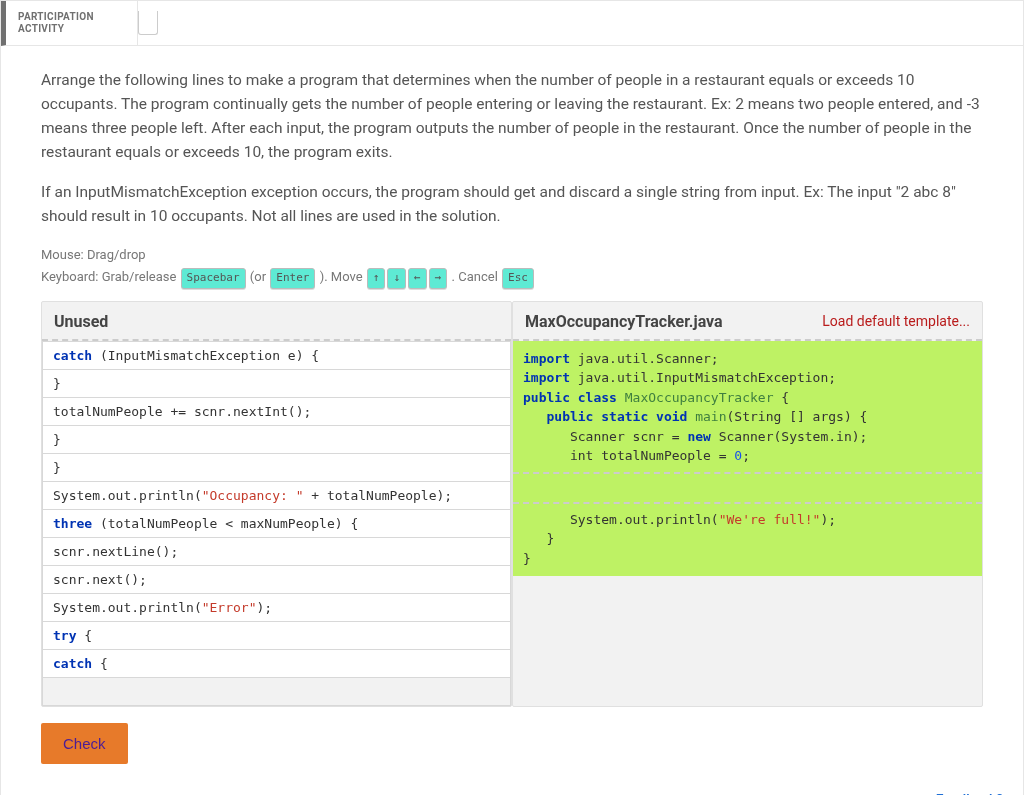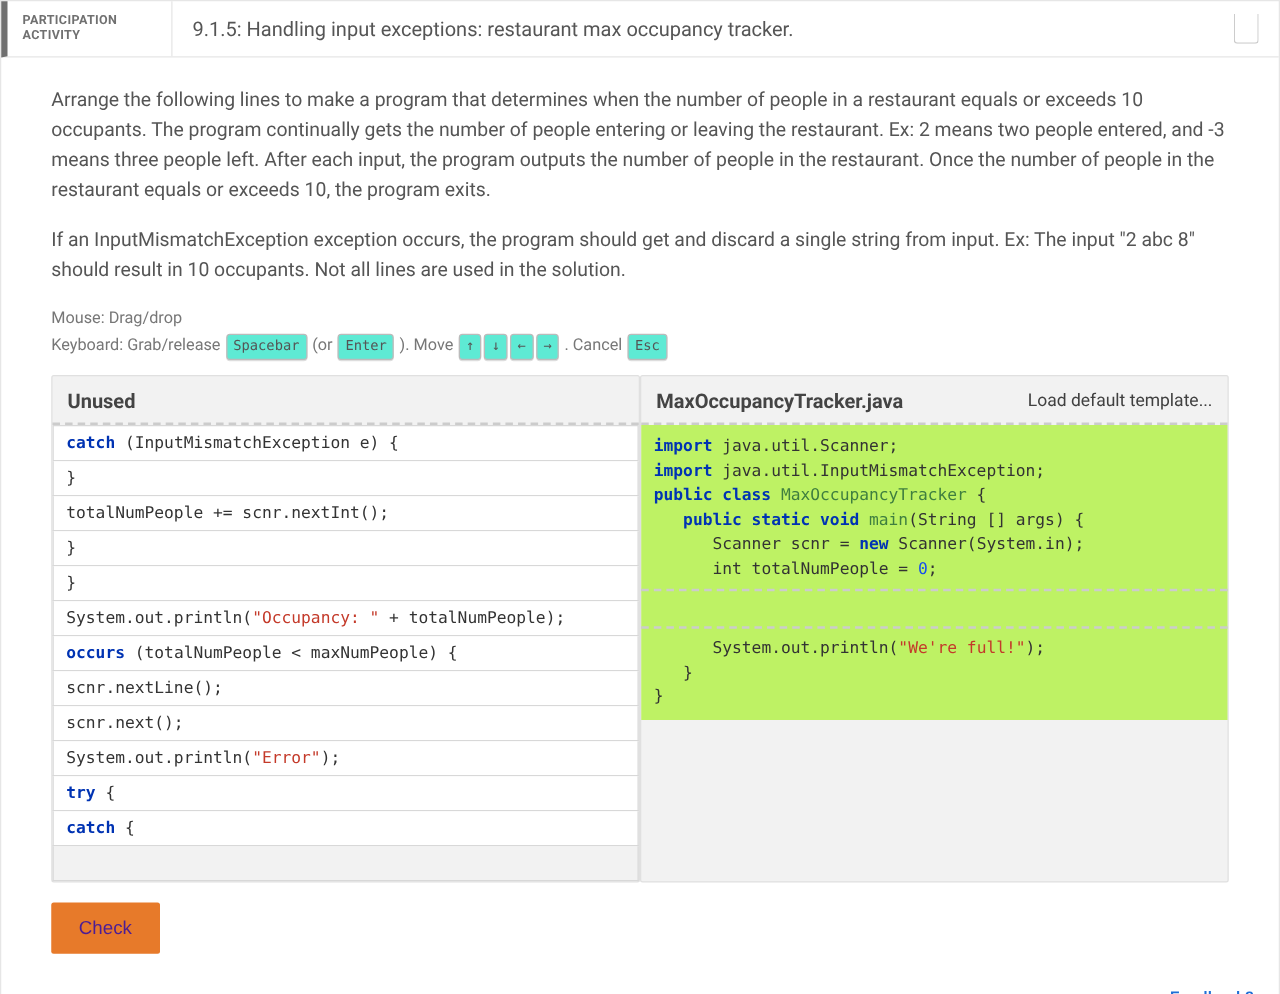--- a/index.html
+++ b/index.html
@@ -89,21 +89,21 @@
       align-items: center;
       padding: 10px 12px 8px 12px;
       border-bottom: 2px dashed #ccc;
     }
     .panel-title {
       font-weight: 700;
       font-size: 16px;
       color: #444;
     }
     .load-link {
-      color: #404040;
+      color: #b91c1c;
       font-size: 14px;
       cursor: pointer;
     }
     .unused-list {
       padding: 0;
     }
     .code-line {
       background: #fff;
       border: 1px solid #d8d8d8;
       border-top: none;
@@ -166,21 +166,20 @@
 </head>
 <body>
 
 <div class="activity-container">
 
   <div class="header-row">
     <div class="pa-label">
       <div>PARTICIPATION</div>
       <div>ACTIVITY</div>
     </div>
-    <div class="header-title">9.1.5: Handling input exceptions: restaurant max occupancy tracker.</div>
     <div class="bookmark-icon"></div>
   </div>
 
   <div class="content">
     <p class="para">Arrange the following lines to make a program that determines when the number of people in a restaurant equals or exceeds 10 occupants. The program continually gets the number of people entering or leaving the restaurant. Ex: 2 means two people entered, and -3 means three people left. After each input, the program outputs the number of people in the restaurant. Once the number of people in the restaurant equals or exceeds 10, the program exits.</p>
     <p class="para">If an InputMismatchException exception occurs, the program should get and discard a single string from input. Ex: The input "2 abc 8" should result in 10 occupants. Not all lines are used in the solution.</p>
 
     <div class="instructions">
       <div>Mouse: Drag/drop</div>
       <div>
@@ -194,21 +193,21 @@
         <div class="panel-header">
           <div class="panel-title">Unused</div>
         </div>
         <div class="unused-list" id="unused-list">
             <div class="code-line"><span class="tok-kw">catch </span><span>(InputMismatchException e) {</span></div>
             <div class="code-line"><span>}</span></div>
             <div class="code-line"><span>totalNumPeople += scnr.nextInt();</span></div>
             <div class="code-line"><span>}</span></div>
             <div class="code-line"><span>}</span></div>
             <div class="code-line"><span>System.out.println(</span><span class="tok-str">"Occupancy: "</span><span> + totalNumPeople);</span></div>
-            <div class="code-line"><span class="tok-kw">occurs </span><span>(totalNumPeople &lt; maxNumPeople) {</span></div>
+            <div class="code-line"><span class="tok-kw">three </span><span>(totalNumPeople &lt; maxNumPeople) {</span></div>
             <div class="code-line"><span>scnr.nextLine();</span></div>
             <div class="code-line"><span>scnr.next();</span></div>
             <div class="code-line"><span>System.out.println(</span><span class="tok-str">"Error"</span><span>);</span></div>
             <div class="code-line"><span class="tok-kw">try </span><span>{</span></div>
             <div class="code-line"><span class="tok-kw">catch </span><span>{</span></div>
           </div>
         <div class="empty-slot"></div>
       </div>
 
       <div class="panel">

